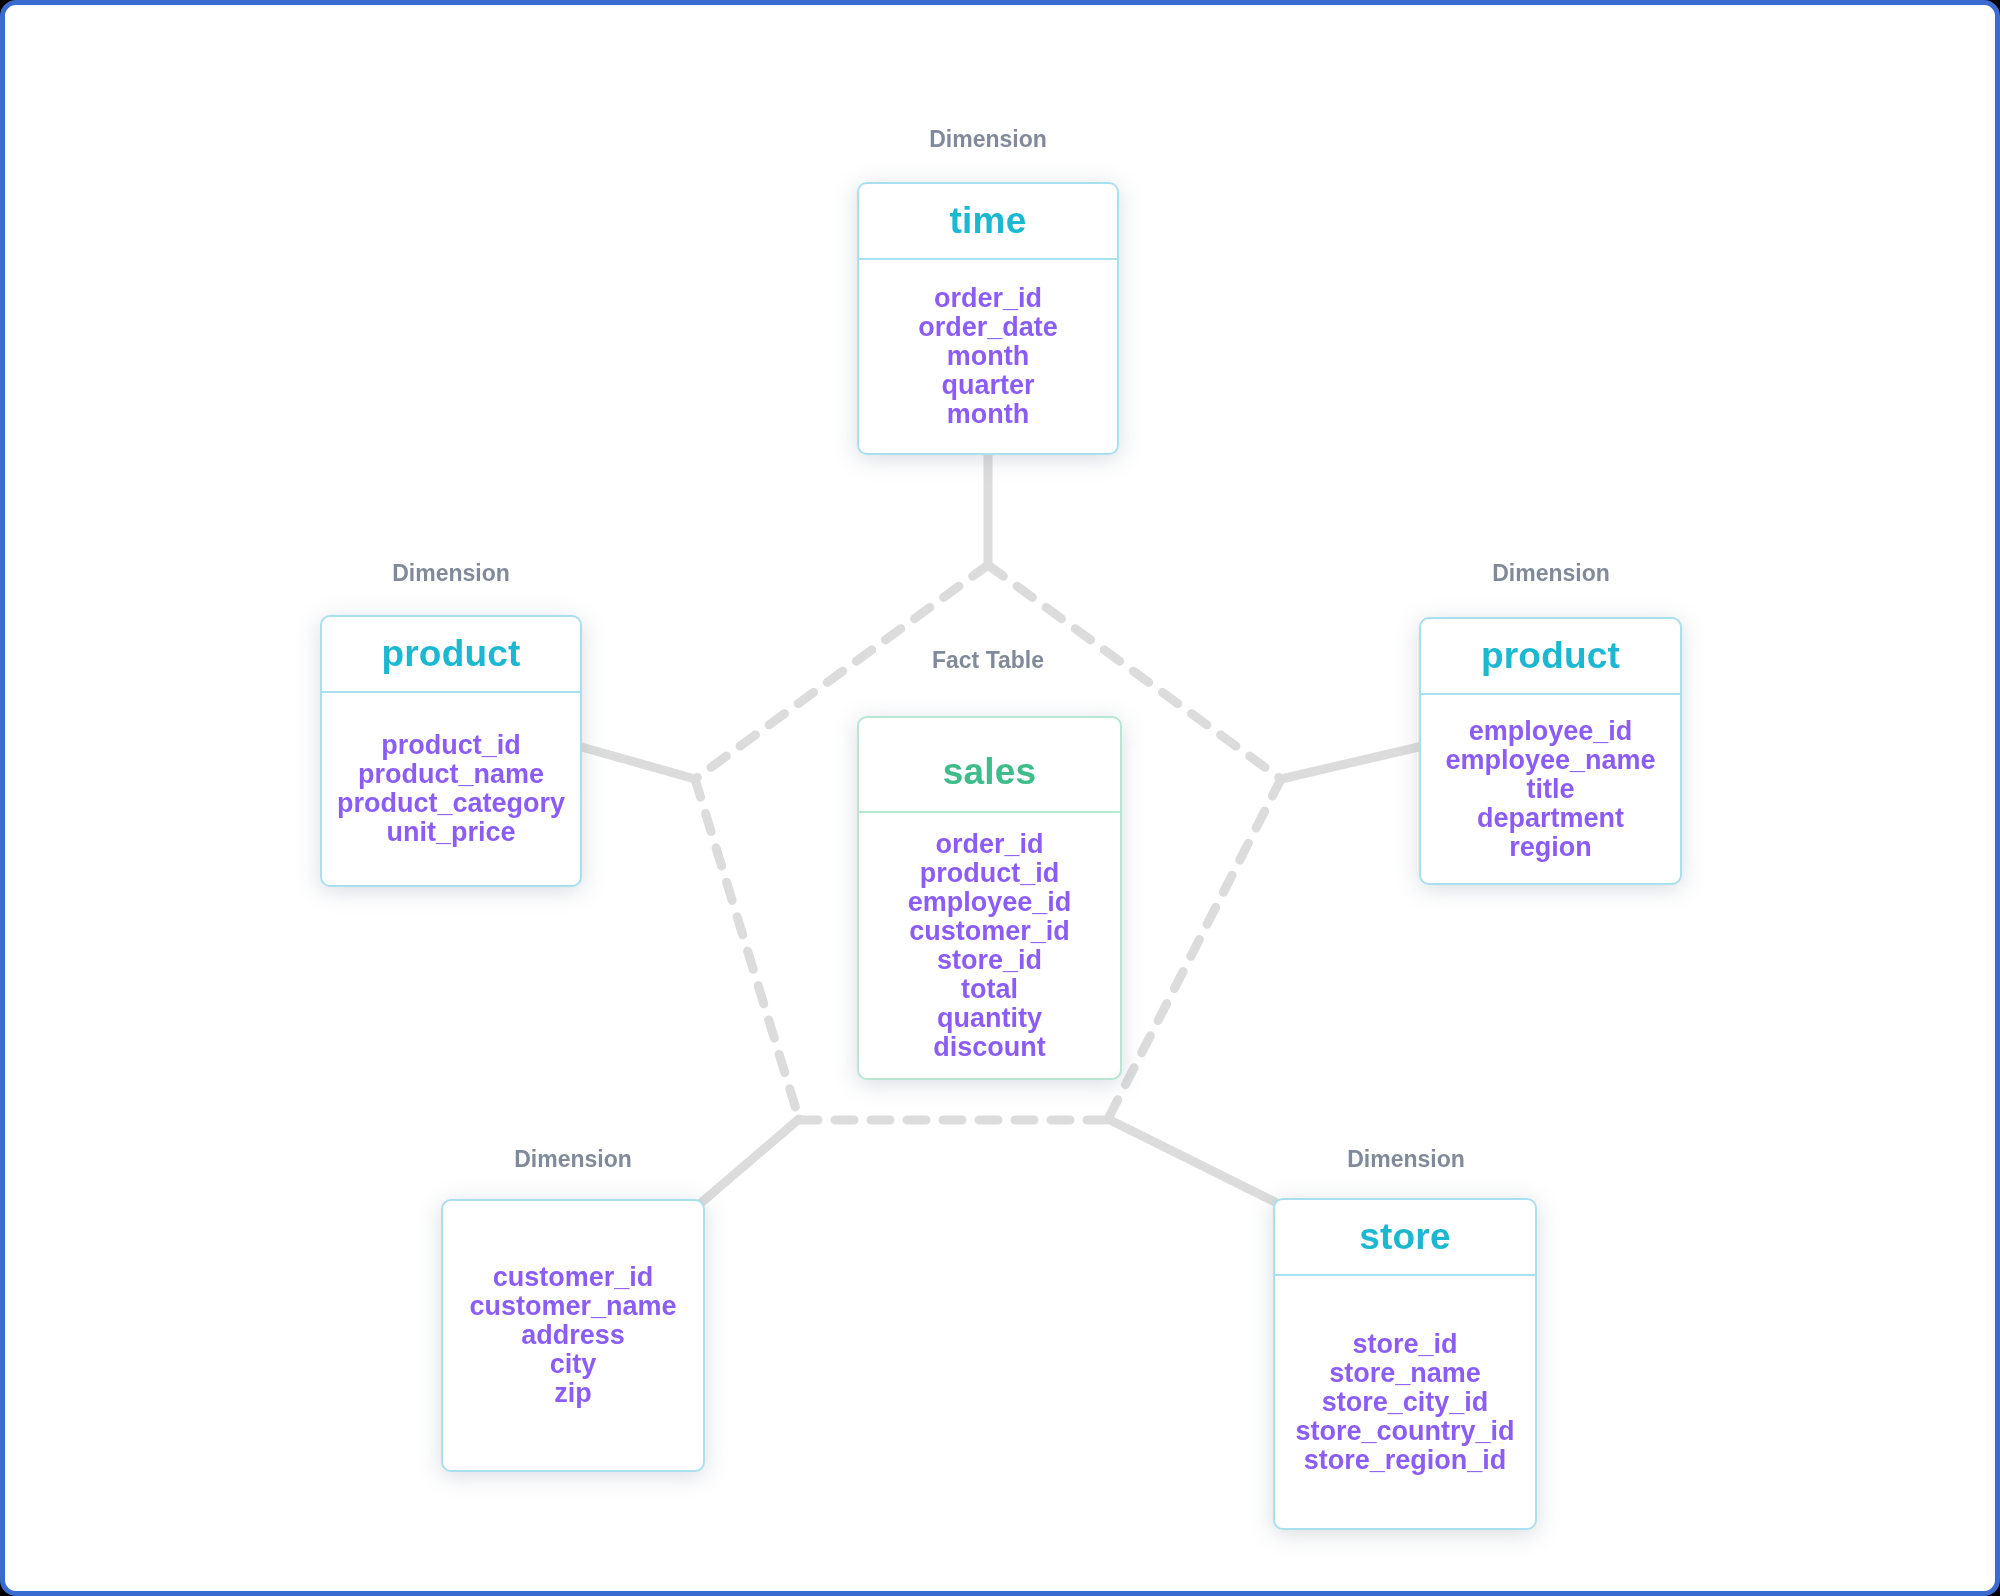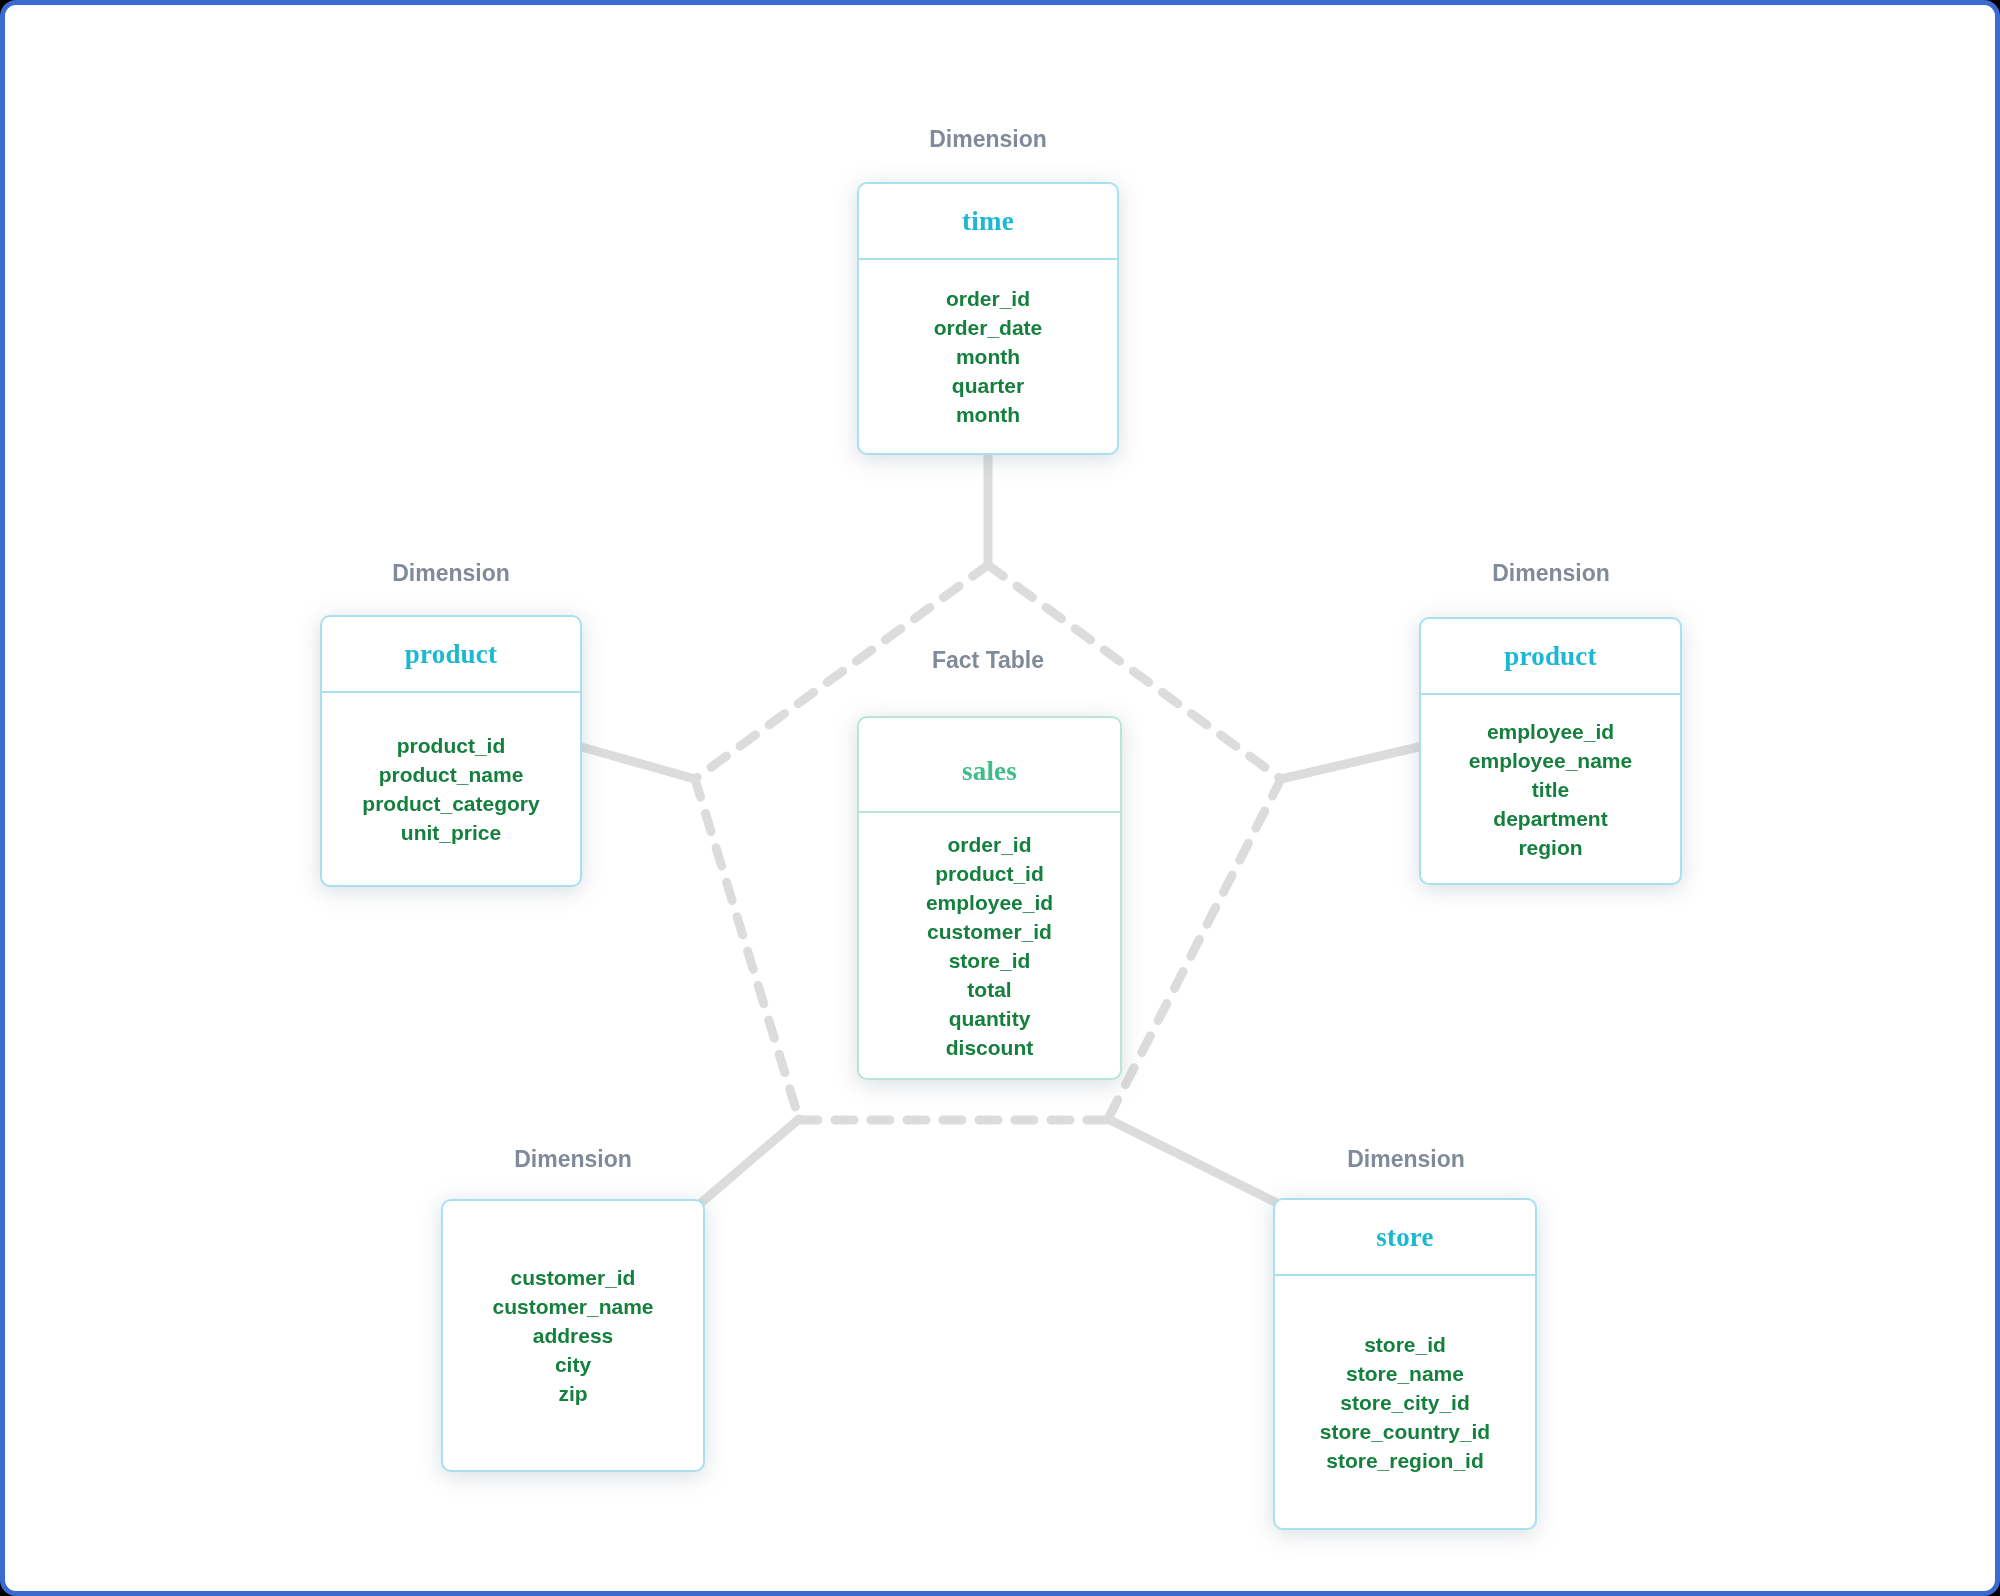--- a/index.html
+++ b/index.html
@@ -16,30 +16,30 @@
   .entity {
     position:absolute; z-index:2; box-sizing:border-box;
     background:#ffffff; border:2px solid #a9e0f0; border-radius:10px;
     box-shadow:0 4px 22px rgba(120,130,148,0.28);
     display:flex; flex-direction:column;
   }
   .entity.fact { border-color:#b7e7d3; }
   .thead {
     flex:0 0 74px; display:flex; align-items:center; justify-content:center;
     border-bottom:2px solid #a9e0f0;
-    font-size:27px; font-weight:700; color:#1cb8d1; letter-spacing:0.2px;font-family:Liberation Serif, serif;
+    font-size:37px; font-weight:700; color:#1cb8d1; letter-spacing:0.2px;
   }
   .entity.fact .thead { flex-basis:79px; border-bottom-color:#b7e7d3; color:#3ebd8b;margin-top:14px; }
   .tbody {
     flex:1 1 auto; display:flex; flex-direction:column;
     align-items:center; justify-content:center;
   }
   .field {
-    font-size:21px; line-height:29px; font-weight:700;
-    color:#15803d; white-space:nowrap;
+    font-size:27px; line-height:29px; font-weight:700;
+    color:#8b5cf6; white-space:nowrap;
   }
   .zone-label {
     position:absolute; z-index:2; transform:translateX(-50%);
     font-size:23px; line-height:30px; font-weight:700; color:#808a9a;
     white-space:nowrap;
   }
 </style>
 </head>
 <body>
 

